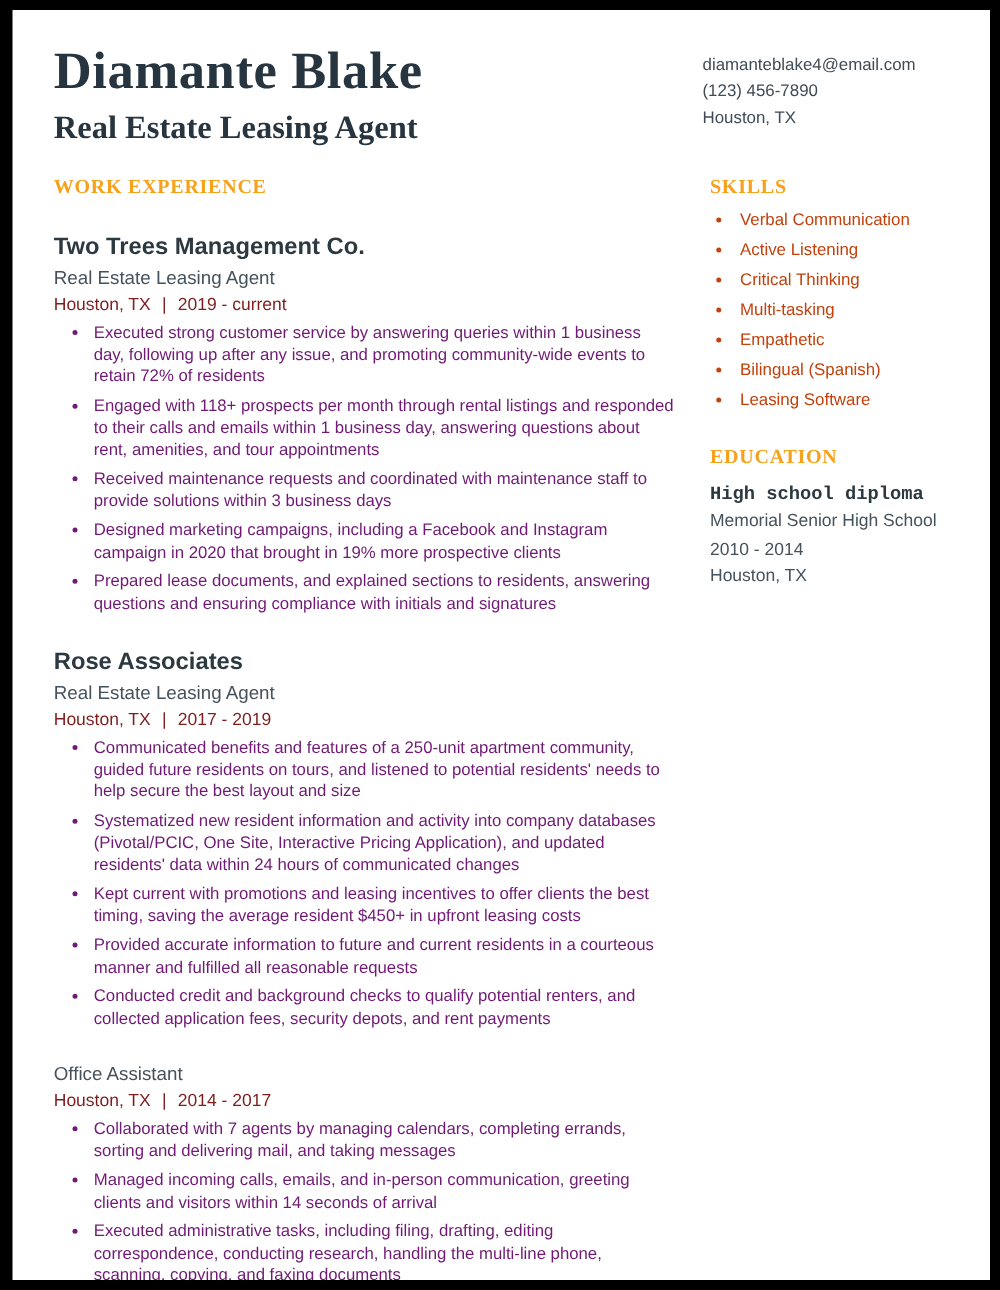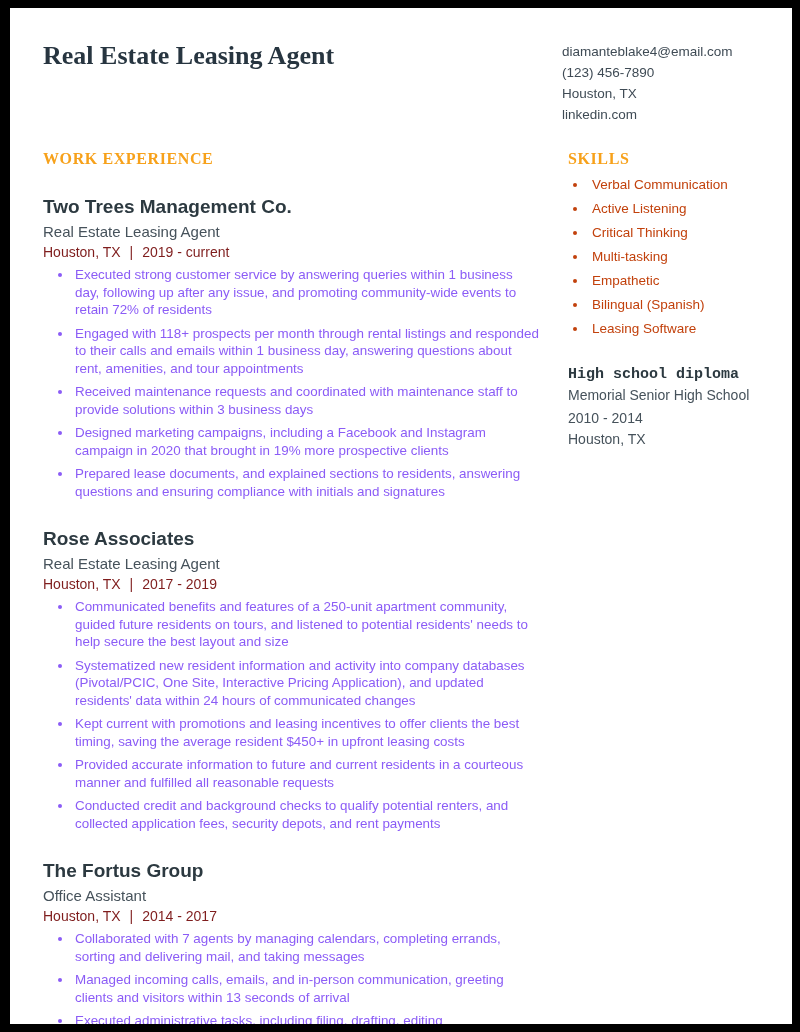--- a/index.html
+++ b/index.html
@@ -89,21 +89,21 @@
   }
   .job-meta .pipe { margin: 0 9px; }
   ul.bullets {
     margin: 6px 0 0 0;
     padding: 0 0 0 30px;
     list-style: disc;
   }
   ul.bullets li {
     font-size: 13.4px;
     line-height: 17.5px;
-    color: #8b5cf6;
+    color: #701a75;
     margin-bottom: 6px;
     padding-left: 2px;
   }
   ul.bullets li:last-child { margin-bottom: 0; }
   
   ul.skills {
     margin: 10px 0 0 0;
     padding: 0 0 0 20px;
     list-style: disc;
   }
@@ -135,27 +135,27 @@
     color: #46525b;
   }
 </style>
 </head>
 <body>
 
 <div class="page">
 
   <header class="header">
     <div class="header-left">
+      <h1 class="candidate-name">Diamante Blake</h1>
       <h2 class="candidate-title">Real Estate Leasing Agent</h2>
     </div>
     <div class="contact">
       <div>diamanteblake4@email.com</div>
       <div>(123) 456-7890</div>
       <div>Houston, TX</div>
-      <div>linkedin.com</div>
     </div>
   </header>
 
   <div class="columns">
 
     <main class="left-col">
       <h3 class="section-heading">WORK EXPERIENCE</h3>
       <div id="jobs">
           <article class="job">
             <h4 class="job-company">Two Trees Management Co.</h4>
@@ -175,26 +175,25 @@
             <div class="job-meta"><span>Houston, TX</span><span class="pipe">|</span><span>2017 - 2019</span></div>
             <ul class="bullets">
               <li>Communicated benefits and features of a 250-unit apartment community, guided future residents on tours, and listened to potential residents' needs to help secure the best layout and size</li>
               <li>Systematized new resident information and activity into company databases (Pivotal/PCIC, One Site, Interactive Pricing Application), and updated residents' data within 24 hours of communicated changes</li>
               <li>Kept current with promotions and leasing incentives to offer clients the best timing, saving the average resident $450+ in upfront leasing costs</li>
               <li>Provided accurate information to future and current residents in a courteous manner and fulfilled all reasonable requests</li>
               <li>Conducted credit and background checks to qualify potential renters, and collected application fees, security depots, and rent payments</li>
             </ul>
           </article>
           <article class="job">
-            <h4 class="job-company">The Fortus Group</h4>
             <div class="job-role">Office Assistant</div>
             <div class="job-meta"><span>Houston, TX</span><span class="pipe">|</span><span>2014 - 2017</span></div>
             <ul class="bullets">
               <li>Collaborated with 7 agents by managing calendars, completing errands, sorting and delivering mail, and taking messages</li>
-              <li>Managed incoming calls, emails, and in-person communication, greeting clients and visitors within 13 seconds of arrival</li>
+              <li>Managed incoming calls, emails, and in-person communication, greeting clients and visitors within 14 seconds of arrival</li>
               <li>Executed administrative tasks, including filing, drafting, editing correspondence, conducting research, handling the multi-line phone, scanning, copying, and faxing documents</li>
             </ul>
           </article>
         </div>
     </main>
 
     <aside class="right-col">
       <section>
         <h3 class="section-heading">SKILLS</h3>
         <ul class="skills" id="skills-list">
@@ -202,20 +201,21 @@
             <li>Active Listening</li>
             <li>Critical Thinking</li>
             <li>Multi-tasking</li>
             <li>Empathetic</li>
             <li>Bilingual (Spanish)</li>
             <li>Leasing Software</li>
           </ul>
       </section>
 
       <section class="education-section">
+        <h3 class="section-heading">EDUCATION</h3>
         <div class="edu-degree">High school diploma</div>
         <div class="edu-school">Memorial Senior High School</div>
         <div class="edu-dates">2010 - 2014</div>
         <div class="edu-location">Houston, TX</div>
       </section>
     </aside>
 
   </div>
 </div>
 

